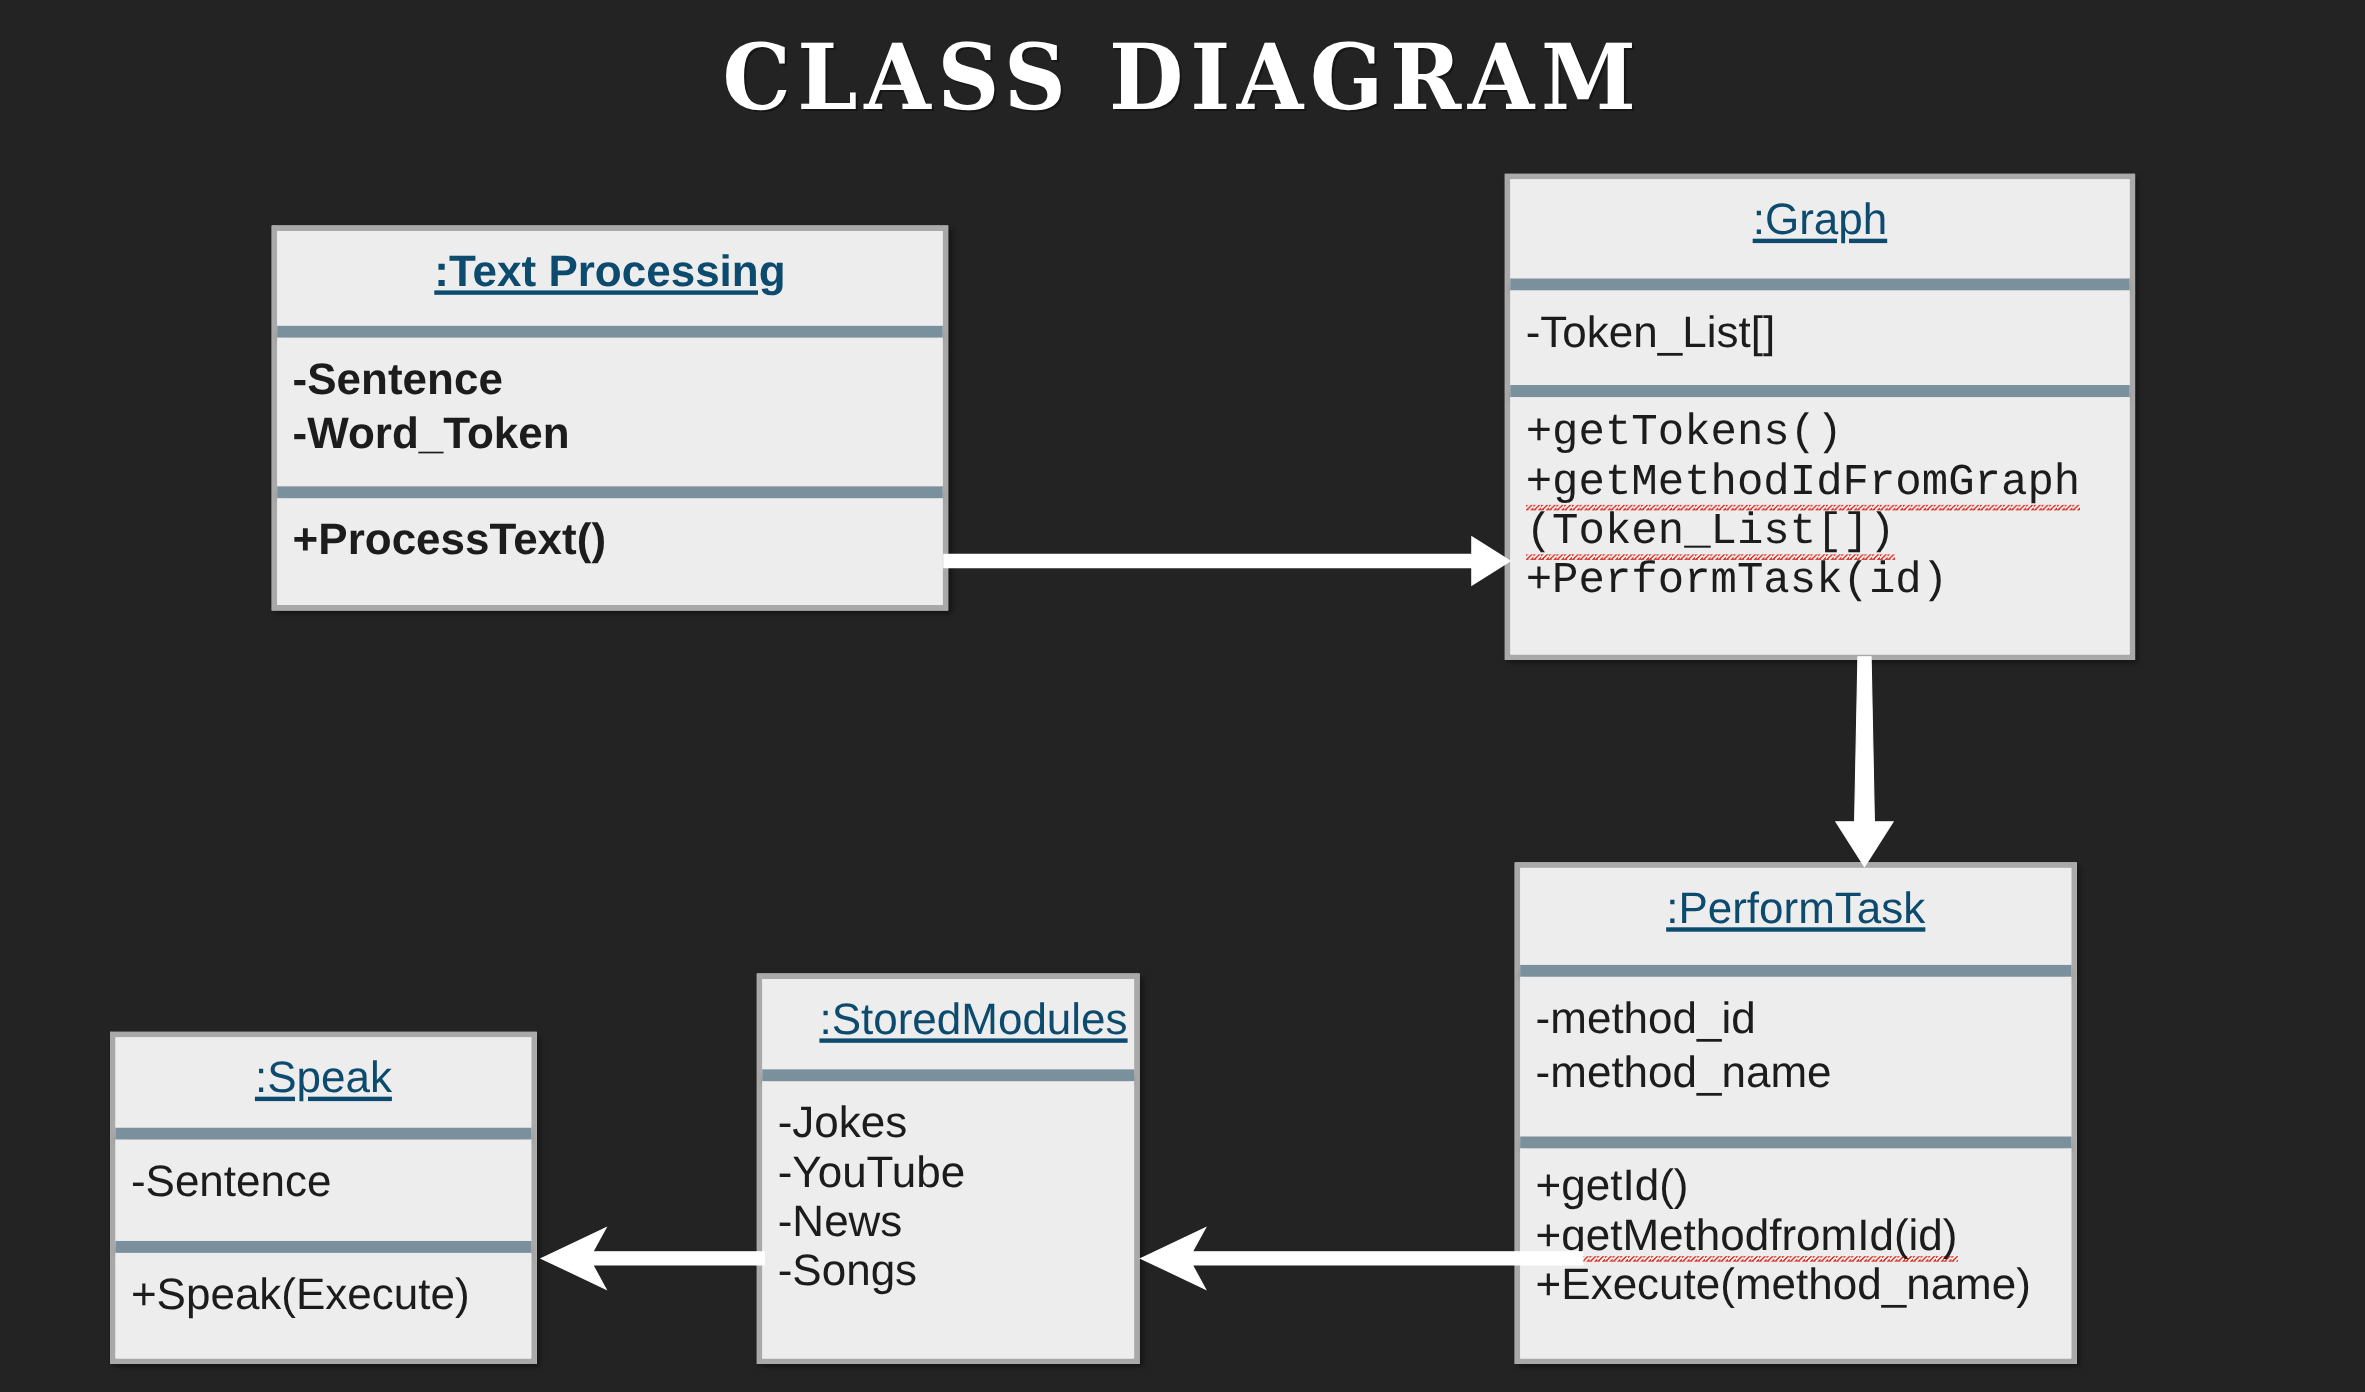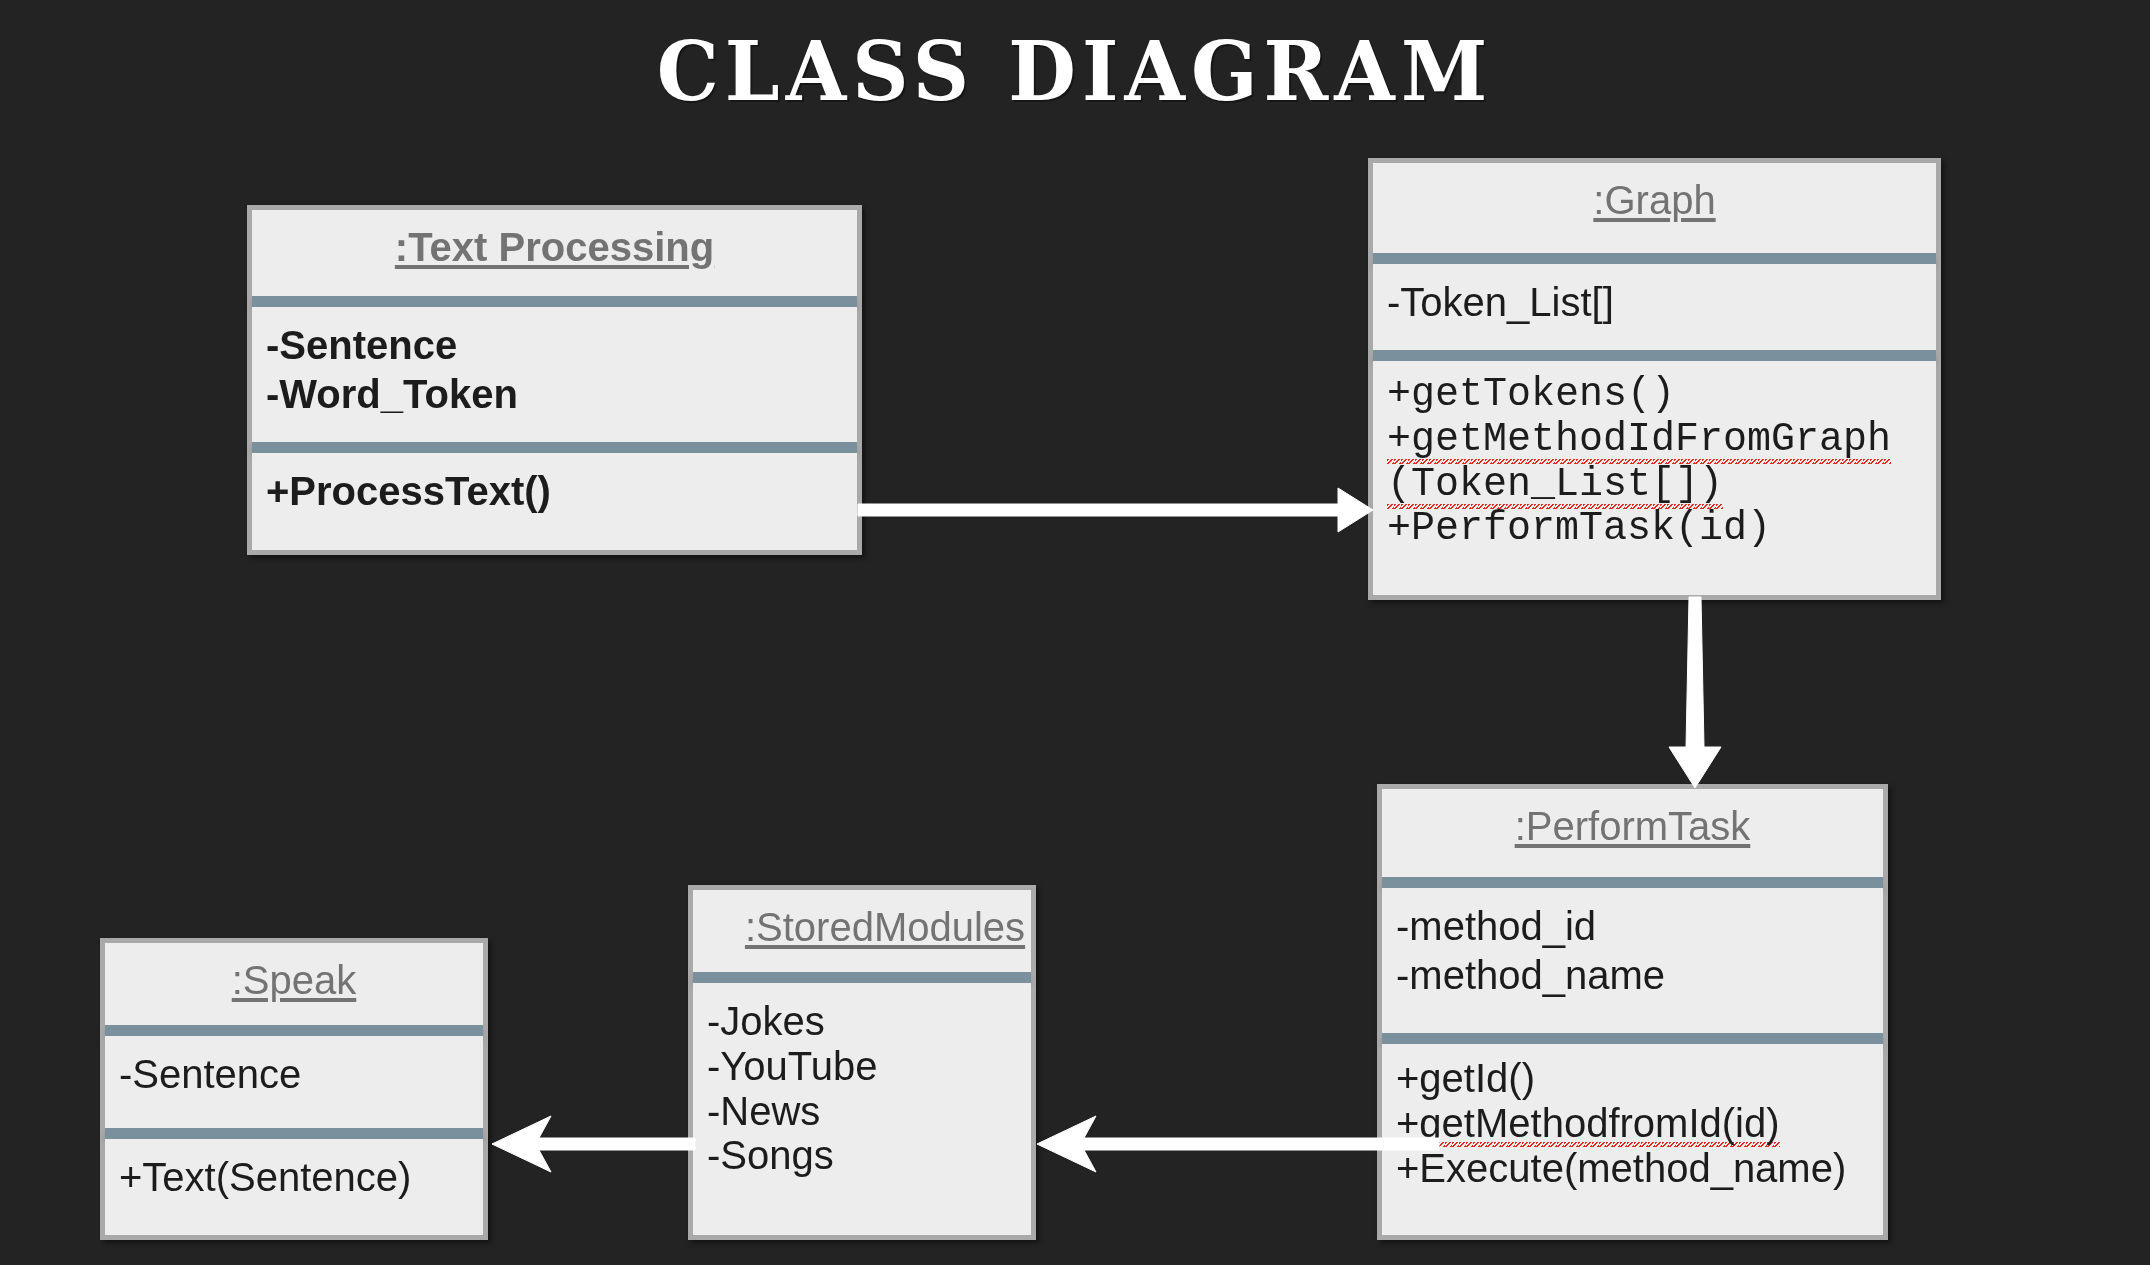--- a/index.html
+++ b/index.html
@@ -58,21 +58,21 @@
 
   .uml-title-compartment {
     display: flex;
     align-items: flex-start;
     justify-content: center;
     padding-top: 12px;
   }
 
   .uml-title-text {
     font-size: 40px;
-    color: #737373;
+    color: #0c4a6e;
     text-decoration: underline;
     text-underline-offset: 4px;
     line-height: 1.25;
     white-space: nowrap;
   }
 
   .uml-divider {
     height: 11px;
     background: #7a909d;
     box-shadow: 0 4px 6px -2px rgba(0,0,0,0.35);
@@ -207,21 +207,21 @@
     </div>
     <div class="uml-divider"></div>
     <div class="uml-compartment" style="height:92px;">
       <ul class="uml-list">
         <li>-Sentence</li>
       </ul>
     </div>
     <div class="uml-divider"></div>
     <div class="uml-compartment" style="flex:1 1 auto;">
       <ul class="uml-list">
-        <li>+Text(Sentence)</li>
+        <li>+Speak(Execute)</li>
       </ul>
     </div>
   </div>
 
   <svg class="arrow-svg" style="left:858px; top:470px;" width="520" height="80" viewBox="0 0 520 80">
     <path d="M 0 34 L 480 34 L 480 18 L 515 40 L 480 62 L 480 46 L 0 46 Z" fill="#ffffff" stroke="#ffffff" stroke-width="1"></path>
   </svg>
 
   <svg class="arrow-svg" style="left:1655px; top:597px;" width="90" height="192" viewBox="0 0 90 192">
     <path d="M 34 0 L 46 0 L 49 150 L 66 150 L 40 191 L 14 150 L 31 150 Z" fill="#ffffff" stroke="#ffffff" stroke-width="1"></path>

